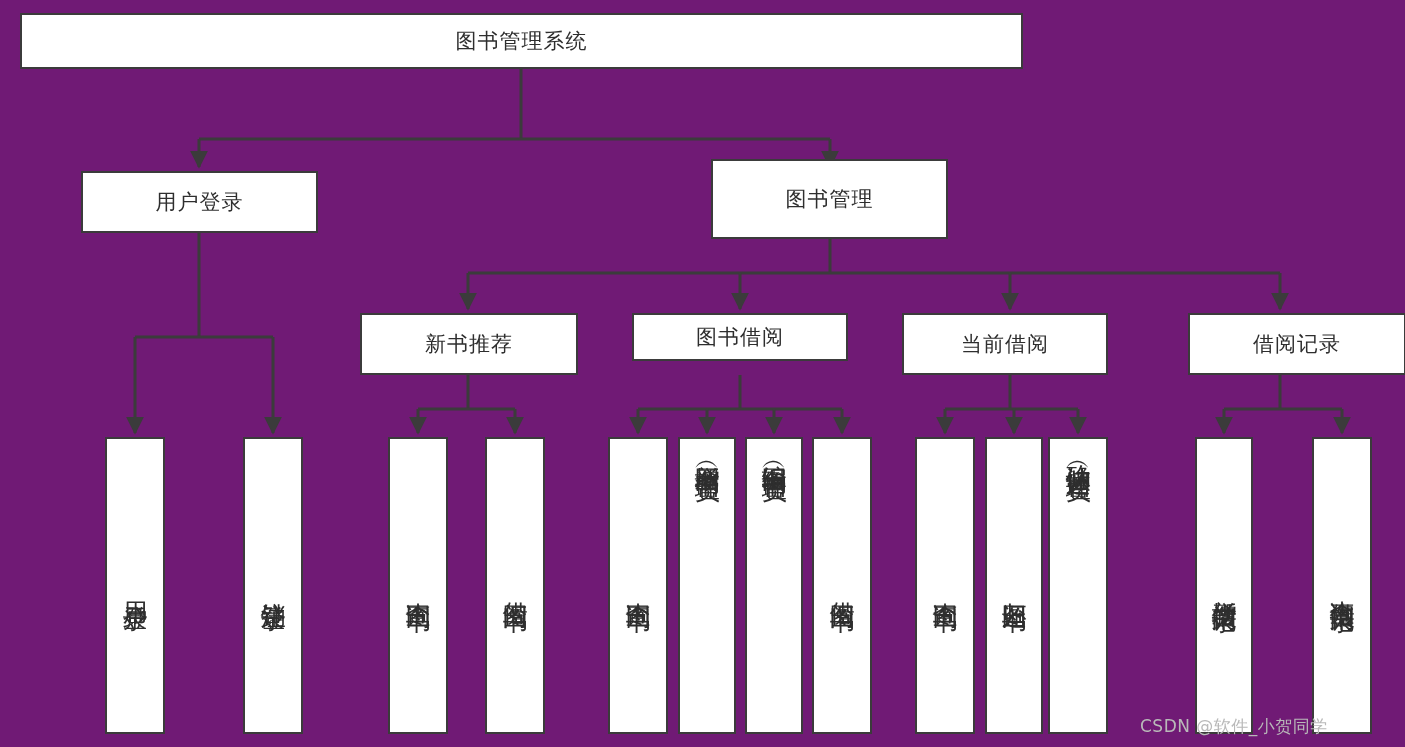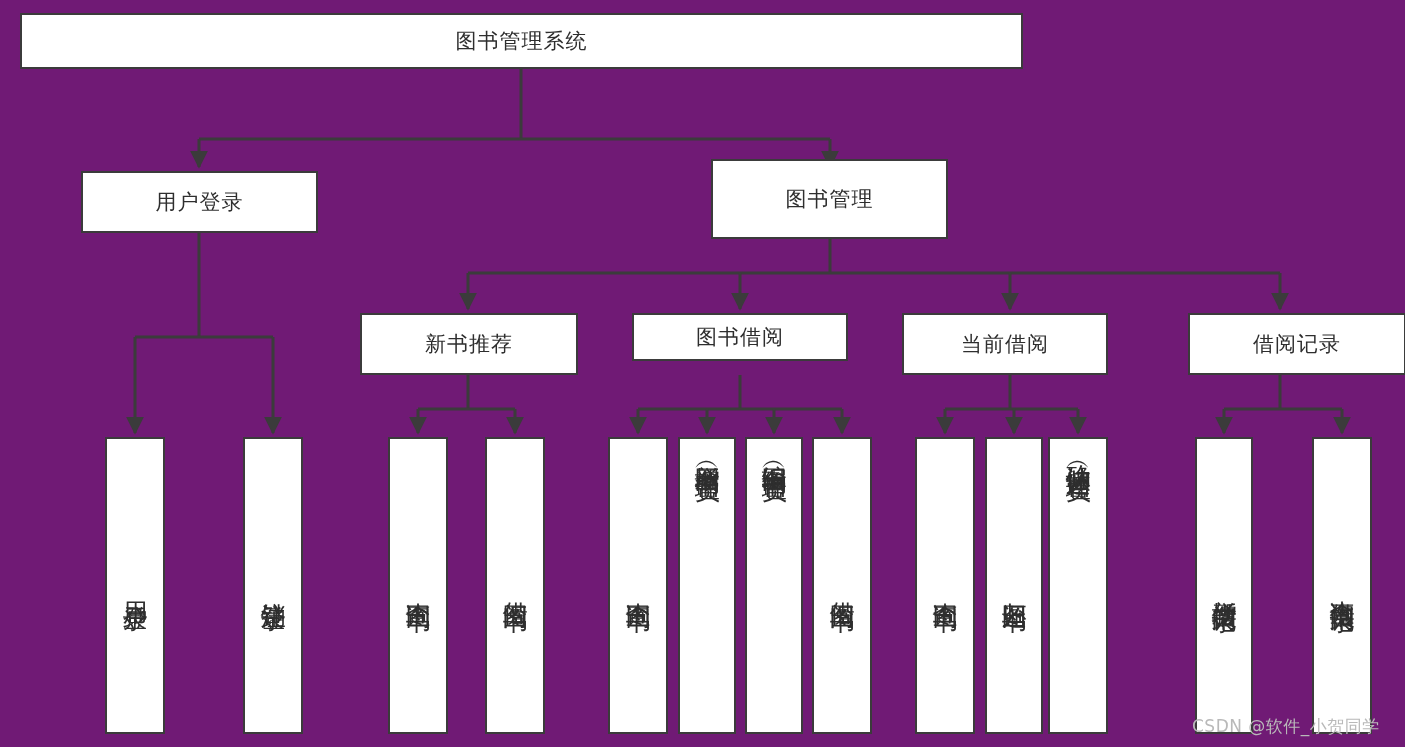--- a/index.html
+++ b/index.html
@@ -181,15 +181,15 @@
     <span class="vlabel">确认归还（管理员）</span>
   </div>
 
   <div class="node vert centered" style="left:1195px; top:437px; width:58px; height:297px;">
     <span class="vlabel">新增借阅记录</span>
   </div>
   <div class="node vert centered" style="left:1312px; top:437px; width:60px; height:297px;">
     <span class="vlabel">查询借阅记录</span>
   </div>
 
-  <div class="watermark" style="left:1192px; top:715px;text-align:center;">CSDN @软件_小贺同学</div>
+  <div class="watermark" style="left:1140px; top:715px;text-align:center;">CSDN @软件_小贺同学</div>
 
 </div>
 
 </body></html>

